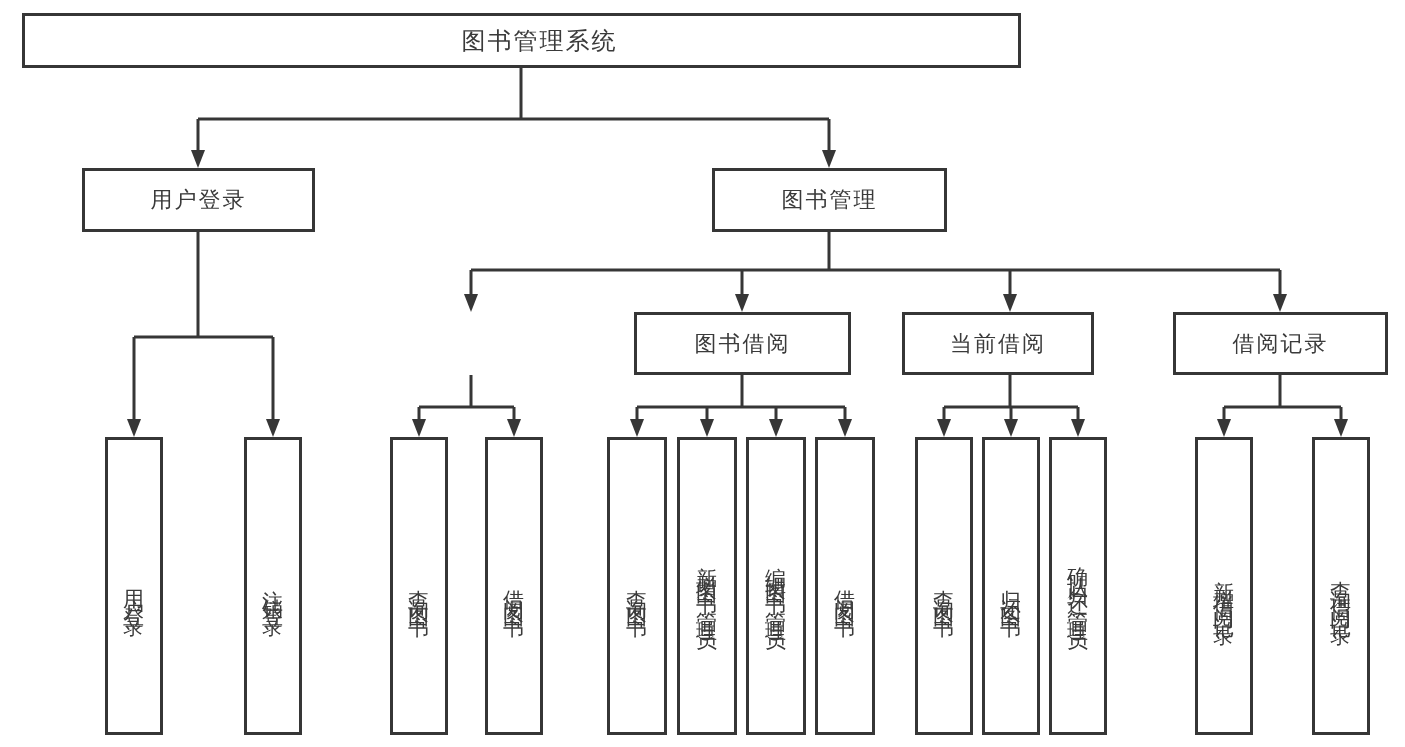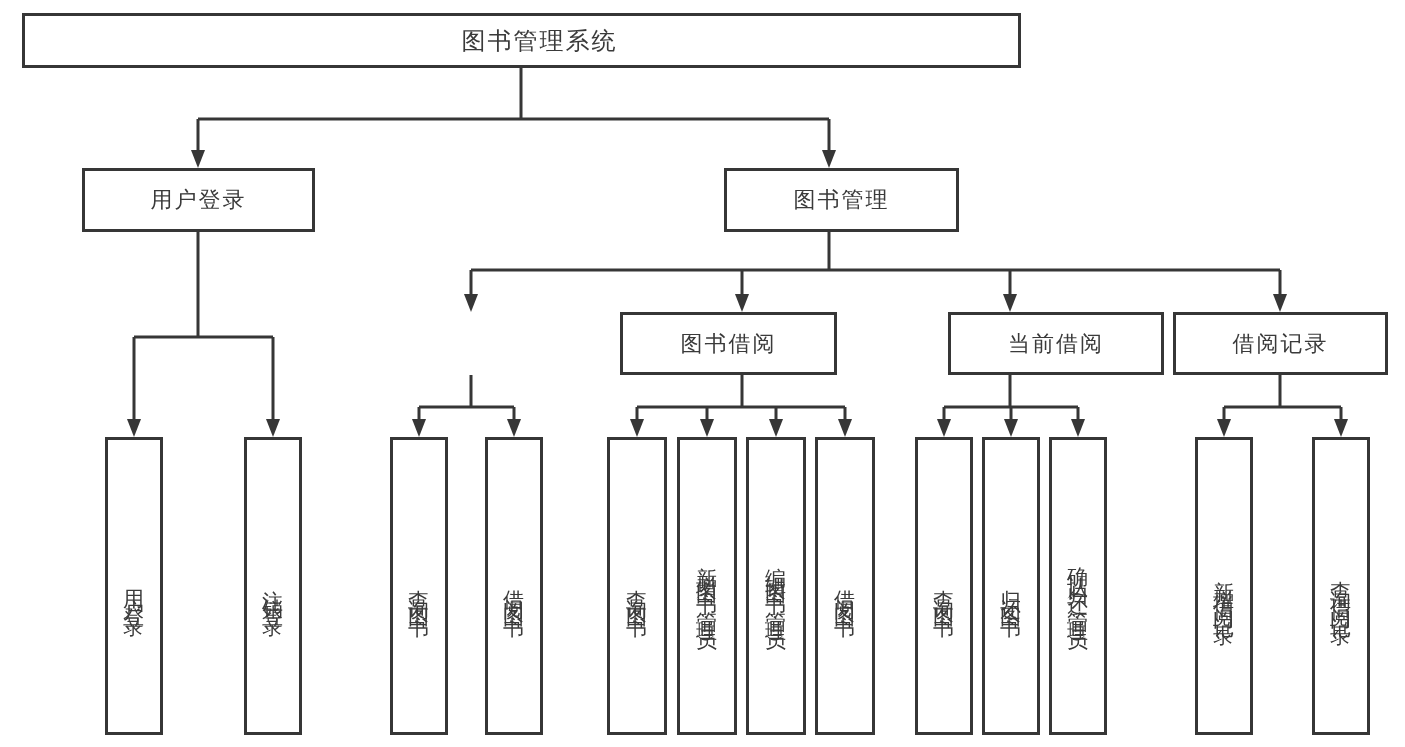--- a/index.html
+++ b/index.html
@@ -38,24 +38,24 @@
     text-orientation: mixed;
     color: #3a3a3a;
     font-size: 21px;
     letter-spacing: 9px;
     line-height: 1;
     margin-bottom: -9px; 
   }
   
   .box-root            { left: 22px;   top: 13px;  width: 999px; height: 55px; }
   .box-user-login      { left: 82px;   top: 168px; width: 233px; height: 64px; }
-  .box-book-management { left: 712px;  top: 168px; width: 235px; height: 64px; margin-left: 12px; }
+  .box-book-management { left: 712px;  top: 168px; width: 235px; height: 64px; }
   .box-new-book        { left: 363px;  top: 312px; width: 217px; height: 63px; }
-  .box-book-borrow     { left: 620px;  top: 312px; width: 217px; height: 63px; text-align: right; }
-  .box-current-borrow  { left: 948px;  top: 312px; width: 216px; height: 63px; }
+  .box-book-borrow     { left: 634px;  top: 312px; width: 217px; height: 63px; text-align: right; }
+  .box-current-borrow  { left: 902px;  top: 312px; width: 192px; height: 63px; }
   .box-borrow-records  { left: 1173px; top: 312px; width: 215px; height: 63px; }
   .leaf { top: 437px; width: 58px; height: 298px; }
   .leaf-1  { left: 105px; }
   .leaf-2  { left: 244px; }
   .leaf-3  { left: 390px; }
   .leaf-4  { left: 485px; }
   .leaf-5  { left: 607px; width: 60px; }
   .leaf-6  { left: 677px; width: 60px; }
   .leaf-7  { left: 746px; width: 60px; }
   .leaf-8  { left: 815px; width: 60px; }

